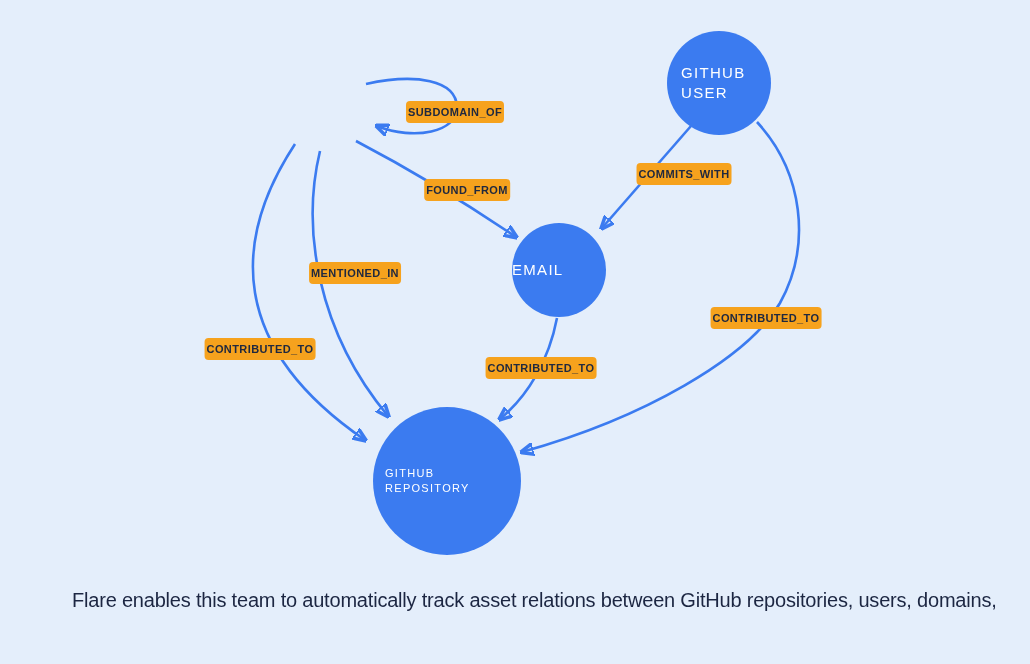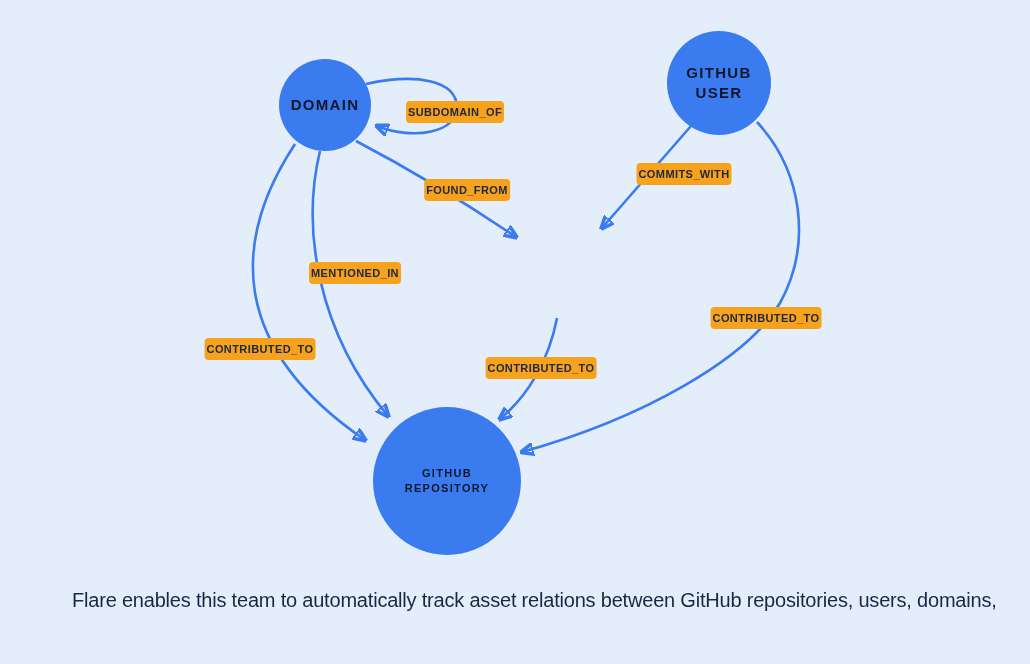--- a/index.html
+++ b/index.html
@@ -24,24 +24,24 @@
   }
   .edges path{
     stroke:var(--blue);
     stroke-width:2.6;
     fill:none;
   }
   .node{
     position:absolute;
     border-radius:50%;
     background:var(--blue);
-    color:#0f172a;
+    color:#ffffff;
     display:flex;align-items:center;justify-content:center;
-    text-align:center;
-    font-weight:700;
+    text-align:left;
+    font-weight:400;
     letter-spacing:1.3px;
     line-height:1.35;
     z-index:2;
   }
   .node span{display:block;width:100%;}
   .node-domain        {left:279px;top:59px; width:92px; height:92px; font-size:15px;}
   .node-github-user   {left:667px;top:31px; width:104px;height:104px;font-size:15px;padding:0 14px;}
   .node-email         {left:512px;top:223px;width:94px; height:94px; font-size:15px;}
   .node-github-repo   {left:373px;top:407px;width:148px;height:148px;font-size:11px;padding:0 12px;}
   .edge-label{
@@ -82,25 +82,25 @@
     </defs>
     <path d="M 366 84 C 416 73, 456 80, 457 107 C 458 132, 414 141, 377 126" marker-end="url(#arrowhead)"></path>
     <path d="M 356 141 Q 436 183, 516 237" marker-end="url(#arrowhead)"></path>
     <path d="M 691 126 L 602 228" marker-end="url(#arrowhead)"></path>
     <path d="M 320 151 C 301 230, 318 332, 388 416" marker-end="url(#arrowhead)"></path>
     <path d="M 295 144 C 232 240, 228 346, 365 440" marker-end="url(#arrowhead)"></path>
     <path d="M 557 318 C 549 360, 528 396, 500 419" marker-end="url(#arrowhead)"></path>
     <path d="M 757 122 C 803 172, 812 245, 780 303 C 748 358, 644 418, 522 452" marker-end="url(#arrowhead)"></path>
   </svg>
 
-  <div class="node node-domain">
-    <span>DOMAIN</span>
-  </div>
   <div class="node node-github-user">
     <span>GITHUB USER</span>
+  </div>
+  <div class="node node-email">
+    <span>EMAIL</span>
   </div>
   <div class="node node-github-repo">
     <span>GITHUB REPOSITORY</span>
   </div>
 
   <div class="edge-label" style="left:455px;top:112px;">SUBDOMAIN_OF</div>
   <div class="edge-label" style="left:431px;top:190px;margin-left:36px;">FOUND_FROM</div>
   <div class="edge-label" style="left:684px;top:174px;">COMMITS_WITH</div>
   <div class="edge-label" style="left:319px;top:273px;margin-left:36px;">MENTIONED_IN</div>
   <div class="edge-label" style="left:260px;top:349px;">CONTRIBUTED_TO</div>

